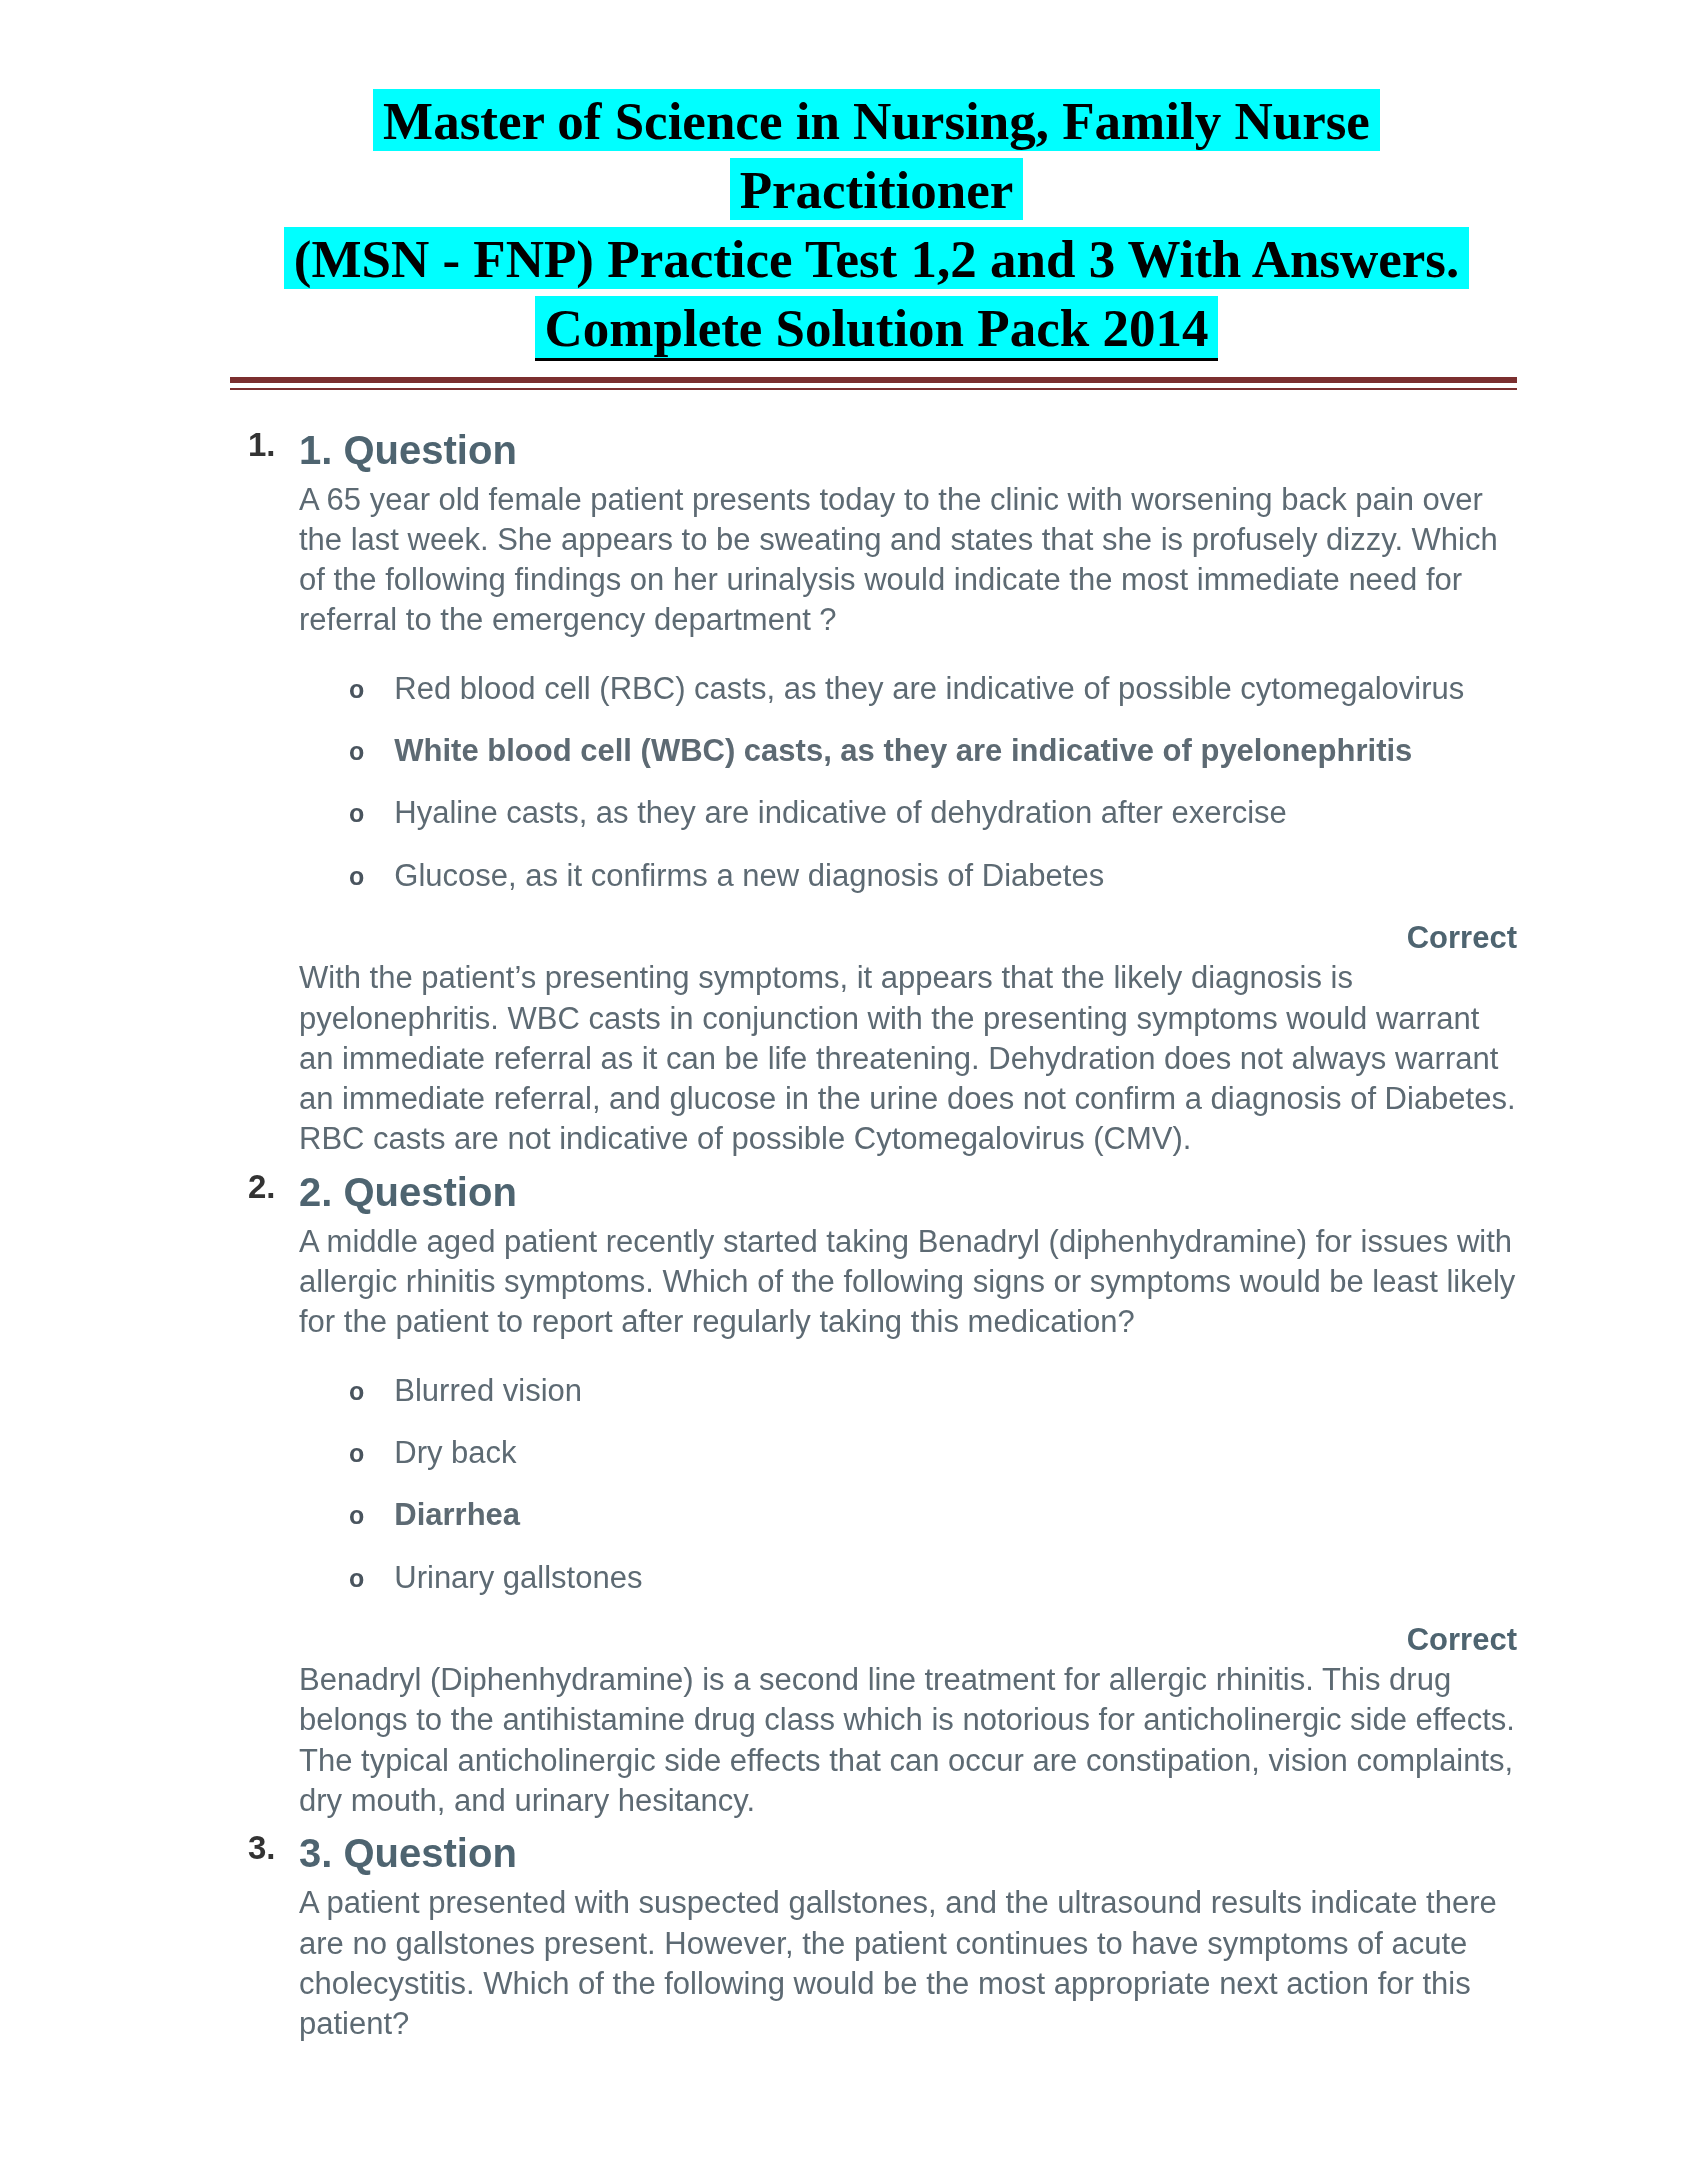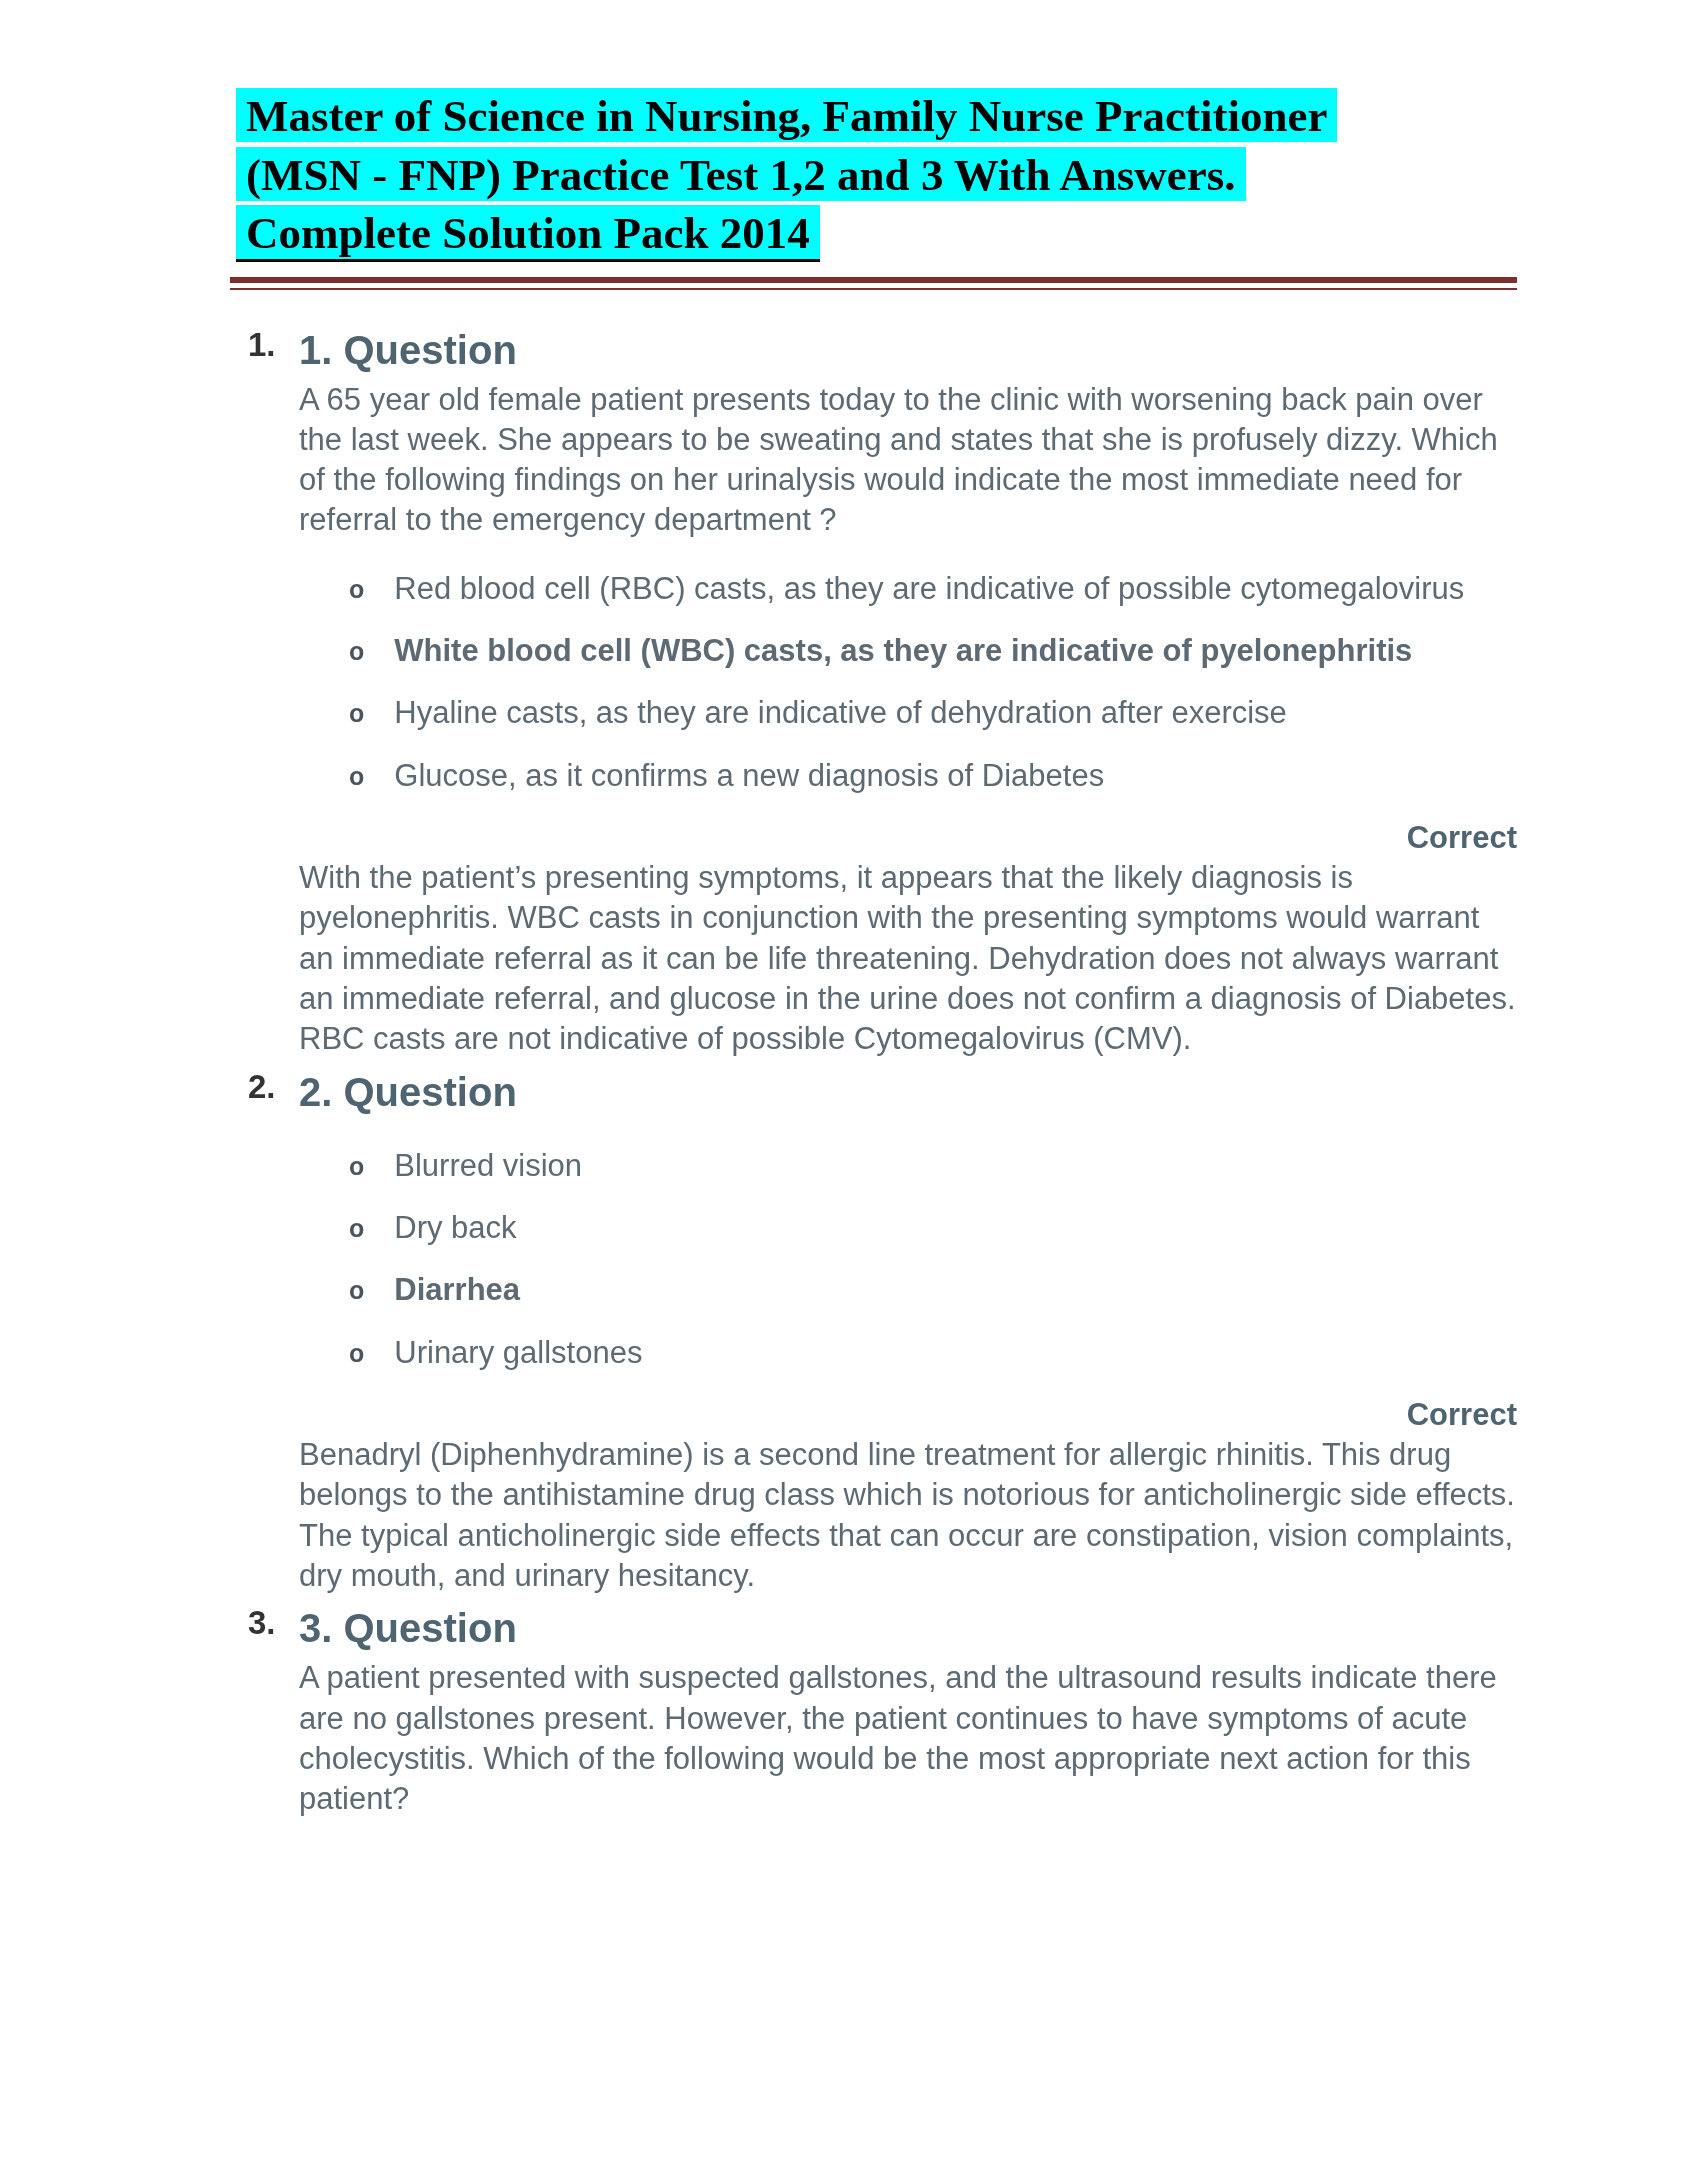--- a/index.html
+++ b/index.html
@@ -13,24 +13,24 @@
   .page {
     width: 1683px;
     min-height: 2178px;
     padding: 87px 166px 50px 236px;
     background: #ffffff;
     overflow: hidden;
   }
 
   
   .title-block {
-    text-align: left;
+    text-align: center;
     font-family: "Liberation Serif", serif;
     font-weight: bold;
-    font-size: 45px;
+    font-size: 53px;
     line-height: 1.3;
     color: #000000;
   }
   .title-line { display: block; }
   .hl {
     background: var(--title-highlight, #00ffff);
     padding: 3px 10px 1px 10px;
     box-decoration-break: clone;
   }
   .hl.underlined { border-bottom: 3px solid #000000; }
@@ -137,20 +137,21 @@
     <span class="opt-text">Glucose, as it confirms a new diagnosis of Diabetes</span>
   </li>
 </ul>
     <div class="correct-label">Correct</div>
     <div class="explanation">With the patient’s presenting symptoms, it appears that the likely diagnosis is pyelonephritis. WBC casts in conjunction with the presenting symptoms would warrant an immediate referral as it can be life threatening. Dehydration does not always warrant an immediate referral, and glucose in the urine does not confirm a diagnosis of Diabetes. RBC casts are not indicative of possible Cytomegalovirus (CMV).</div>
   </div>
 
   <div class="question">
     <span class="q-num">2.</span>
     <div class="q-head">2. Question</div>
+    <div class="q-prompt">A middle aged patient recently started taking Benadryl (diphenhydramine) for issues with allergic rhinitis symptoms. Which of the following signs or symptoms would be least likely for the patient to report after regularly taking this medication?</div>
     <ul class="options">
   <li class="option">
     <span class="bullet">o</span>
     <span class="opt-text">Blurred vision</span>
   </li>
 
   <li class="option">
     <span class="bullet">o</span>
     <span class="opt-text">Dry back</span>
   </li>

